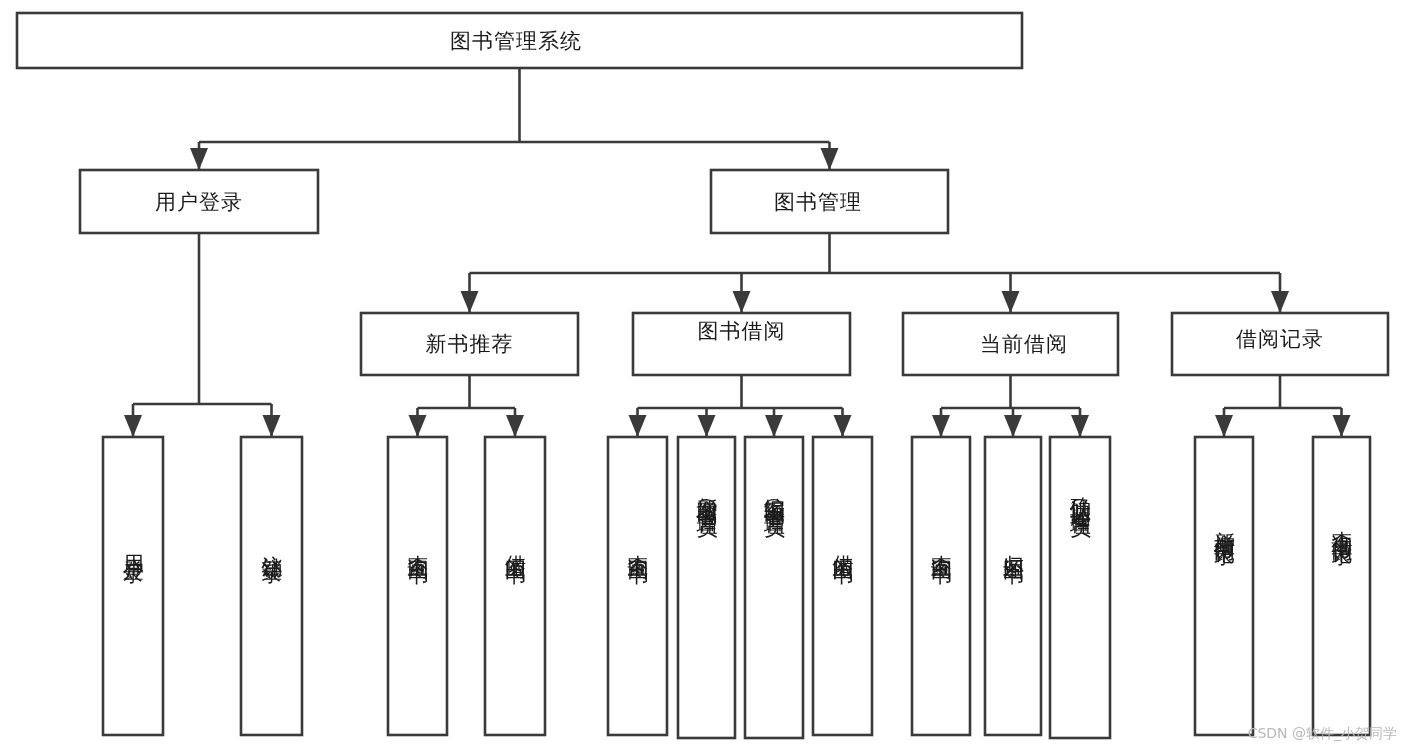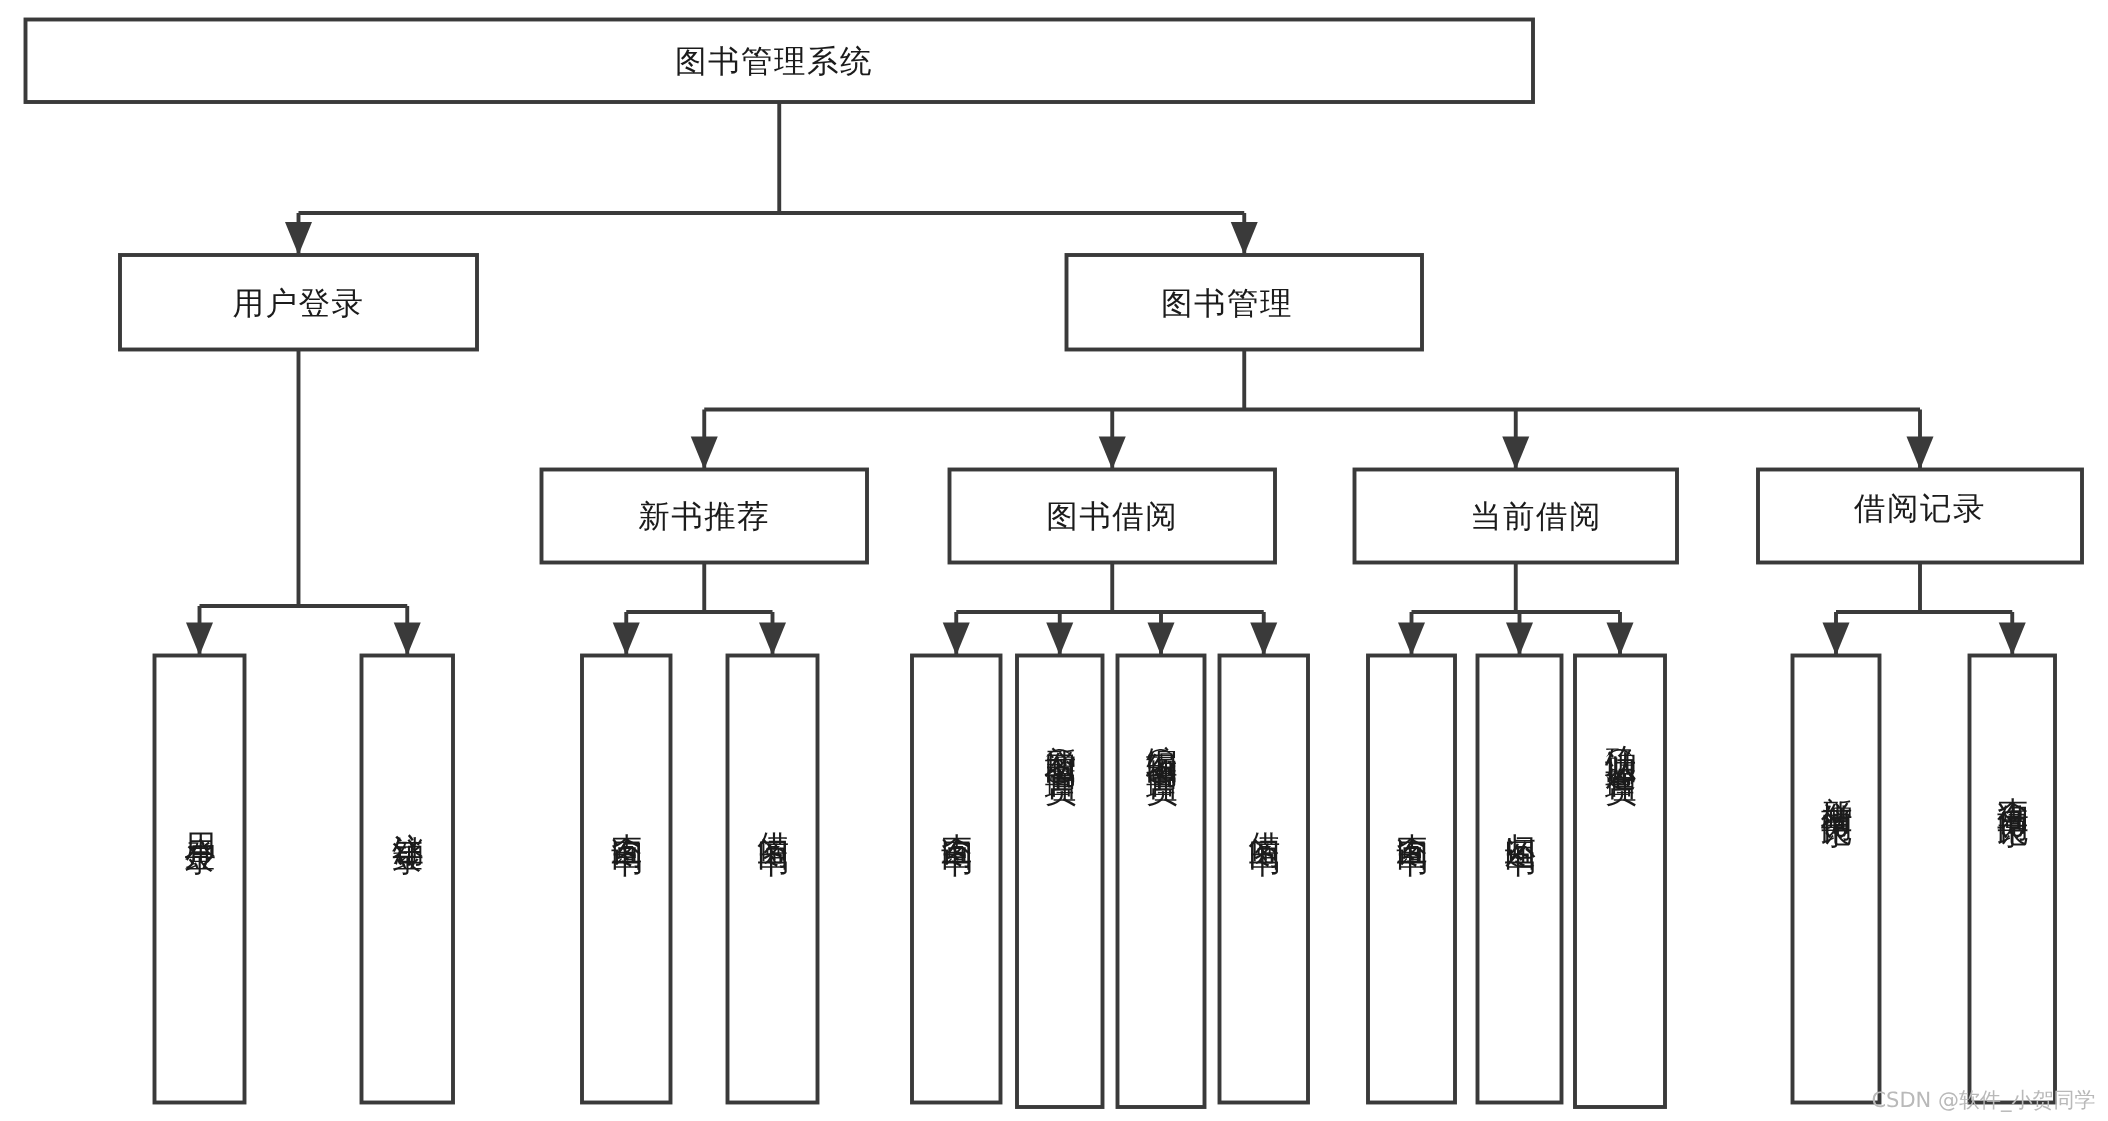--- a/index.html
+++ b/index.html
@@ -169,21 +169,21 @@
       </div>
       <div class="hlabel-wrap" style="left: 80px; top: 170px; width: 238px; height: 63px;">
         <span class="hlabel-text">用户登录</span>
       </div>
       <div class="hlabel-wrap" style="left: 711px; top: 170px; width: 214px; height: 63px;">
         <span class="hlabel-text">图书管理</span>
       </div>
       <div class="hlabel-wrap" style="left: 361px; top: 313px; width: 217px; height: 62px;">
         <span class="hlabel-text">新书推荐</span>
       </div>
-      <div class="hlabel-wrap" style="left: 633px; top: 313px; width: 217px; height: 62px;">
+      <div class="hlabel-wrap" style="left: 633px; top: 300px; width: 217px; height: 62px;">
         <span class="hlabel-text">图书借阅</span>
       </div>
       <div class="hlabel-wrap" style="left: 903px; top: 313px; width: 242px; height: 62px; text-align: right;">
         <span class="hlabel-text">当前借阅</span>
       </div>
       <div class="hlabel-wrap" style="left: 1172px; top: 313px; width: 216px; height: 52px;">
         <span class="hlabel-text">借阅记录</span>
       </div>
       <div class="vlabel-wrap" style="left: 103px; top: 437px; width: 60px; height: 298px; padding-top: 101px;">
         <span class="vlabel-text">用户登录</span>

